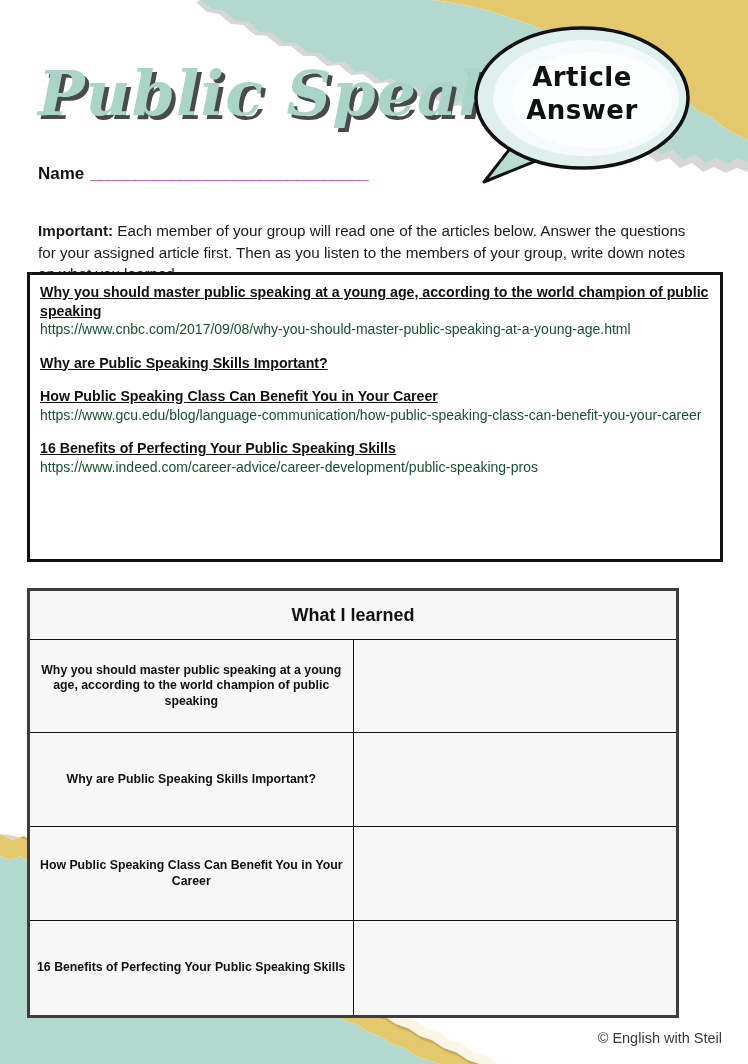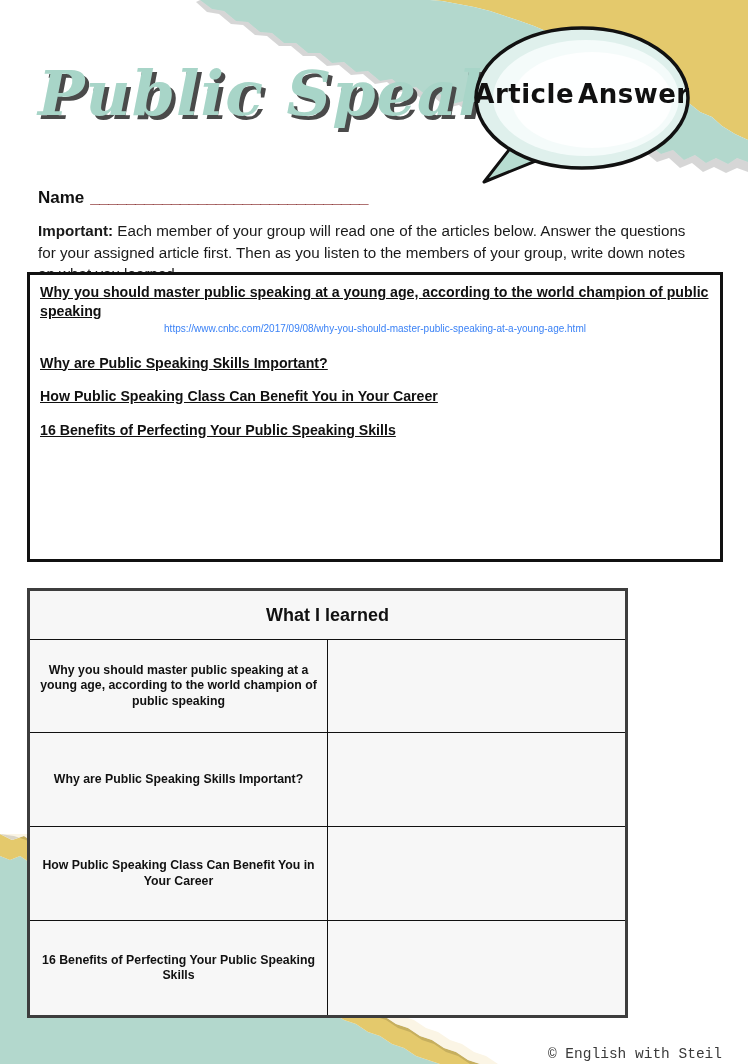--- a/index.html
+++ b/index.html
@@ -77,21 +77,21 @@
     top: 20px;
     width: 232px;
     height: 172px;
   }
   #bubble-label {
     position: absolute;
     left: 0; top: 0;
     width: 232px;
     height: 148px;
     display: flex;
-    flex-direction: row;
+    flex-direction: column;
     align-items: center;
     justify-content: center;
     gap: 4px;
     z-index: 2;
   }
   .bubble-line {
     font-family: "DejaVu Sans", sans-serif;
     font-weight: 700;
     font-size: 26px;
     color: #111111;
@@ -101,33 +101,32 @@
 
   
   #name-row {
     position: absolute;
     left: 38px;
     top: 164px;
     z-index: 4;
     display: flex;
     align-items: baseline;
     gap: 6px;
-    margin-top: 24px;
   }
   #name-label {
     font-family: "Liberation Sans", sans-serif;
     font-weight: 700;
     font-size: 17px;
     color: #111111;
   }
   #name-blank {
     font-family: "Liberation Sans", sans-serif;
     font-weight: 700;
     font-size: 17px;
-    color: #7f1d1d;
+    color: #a21caf;
     letter-spacing: -0.5px;
   }
 
   
   #directions {
     position: absolute;
     left: 38px;
     top: 205px;
     width: 665px;
     z-index: 4;
@@ -160,33 +159,32 @@
   .link-title {
     font-family: "Liberation Sans", sans-serif;
     font-weight: 700;
     font-size: 14.2px;
     line-height: 18.5px;
     color: #111111;
     text-decoration: underline;
   }
   .link-url {
     font-family: "Liberation Sans", sans-serif;
-    font-size: 10px;
+    font-size: 14px;
     line-height: 18.5px;
-    color: #3b82f6;
+    color: #14532d;
     word-break: break-all;
-    text-align: center;
   }
 
   
   #learn-table {
     position: absolute;
     left: 27px;
     top: 588px;
-    width: 601px;
+    width: 652px;
     z-index: 4;
     border-collapse: collapse;
     background: #f7f7f7;
     table-layout: fixed;
   }
   #learn-table td, #learn-table th {
     border: 1px solid #111111;
     background: #f7f7f7;
     padding: 0;
   }
@@ -222,24 +220,23 @@
   .r2 { height: 94px; }
   .r3 { height: 94px; }
   .r4 { height: 96px; }
 
   
   #footer {
     position: absolute;
     right: 26px;
     top: 1030px;
     z-index: 5;
-    font-family: Liberation Mono, monospace;
+    font-family: Liberation Sans, sans-serif;
     font-size: 14.5px;
     color: #3a3a3a;
-    margin-top: 16px;
   }
 </style>
 </head>
 <body>
 
 <div id="page">
 
   <svg class="deco" id="deco-top" viewBox="0 0 748 210" preserveAspectRatio="none">
 
     <path d="M748,0 L748,140 L735,134 L722,126 L712,117 L700,112 L690,104
@@ -358,24 +355,26 @@
       <div class="link-title">Why you should master public speaking at a young age, according to the world champion of public speaking</div>
       <div class="link-url">https://www.cnbc.com/2017/09/08/why-you-should-master-public-speaking-at-a-young-age.html</div>
     </div>
 
     <div class="link-entry">
       <div class="link-title">Why are Public Speaking Skills Important?</div>
     </div>
 
     <div class="link-entry">
       <div class="link-title">How Public Speaking Class Can Benefit You in Your Career</div>
+      <div class="link-url">https://www.gcu.edu/blog/language-communication/how-public-speaking-class-can-benefit-you-your-career</div>
     </div>
 
     <div class="link-entry">
       <div class="link-title">16 Benefits of Perfecting Your Public Speaking Skills</div>
+      <div class="link-url">https://www.indeed.com/career-advice/career-development/public-speaking-pros</div>
     </div>
 
   </div>
 
   <table id="learn-table">
     <tbody>
         <tr>
       <td id="table-header-cell" colspan="2">What I learned</td>
     </tr>
     <tr class="r1">

